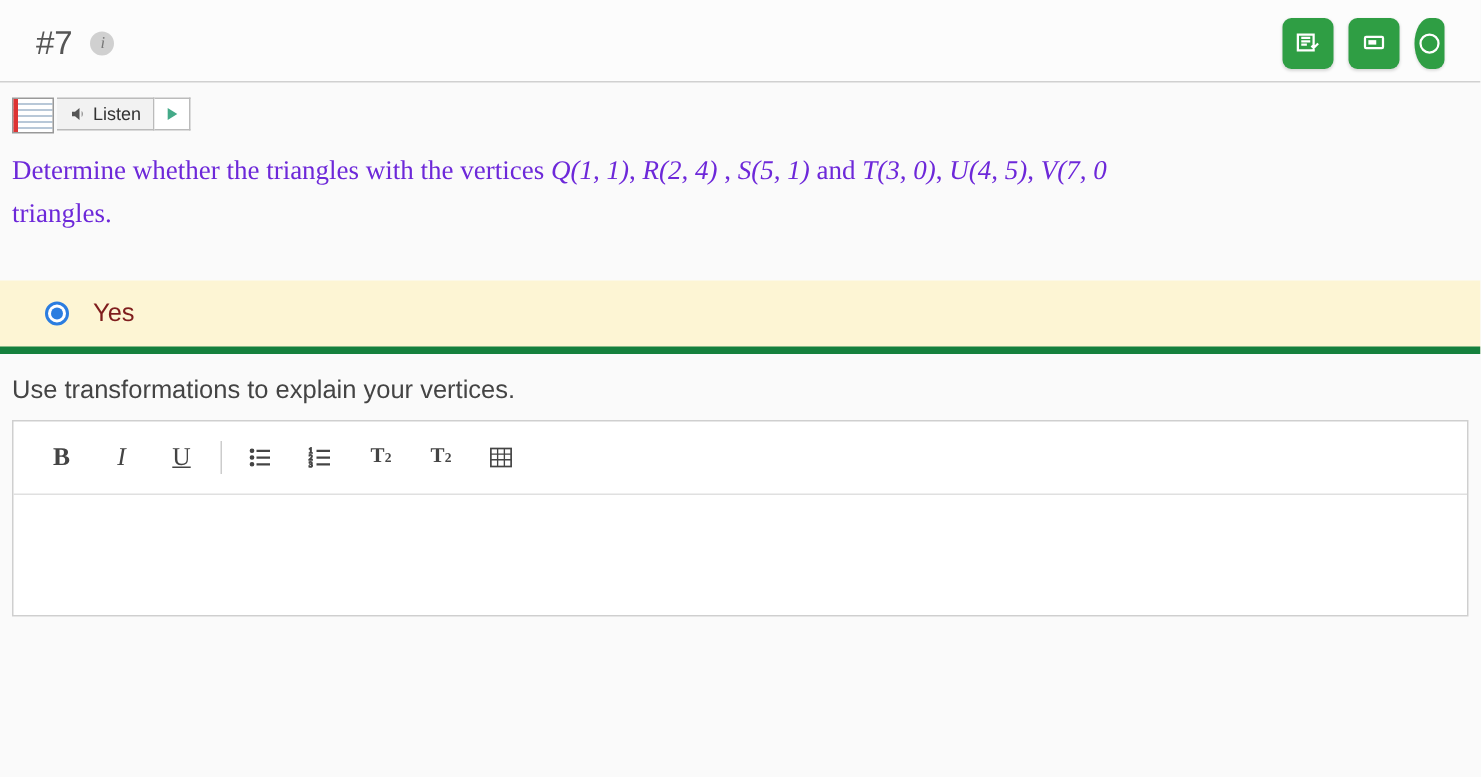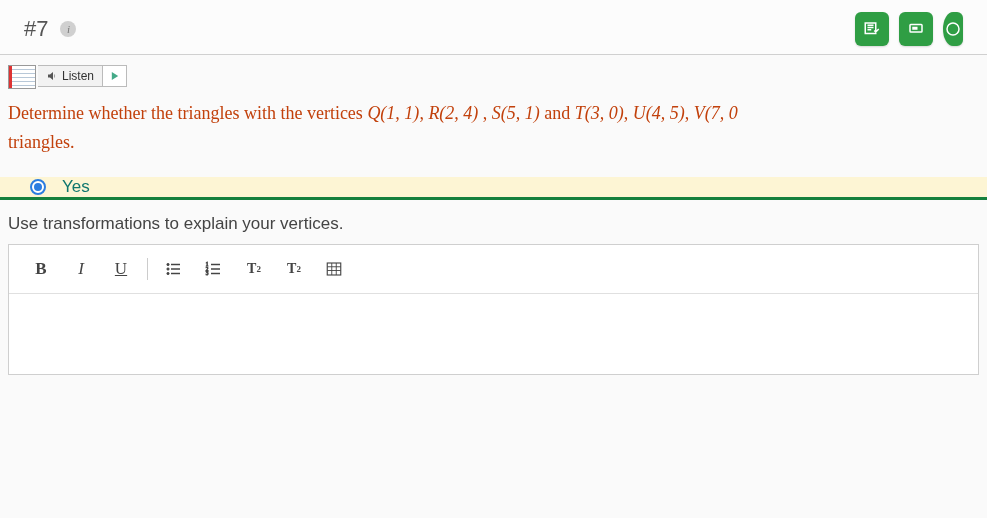--- a/index.html
+++ b/index.html
@@ -107,35 +107,35 @@
       border-left: none;
       background: #fff;
       display: flex;
       align-items: center;
       justify-content: center;
       cursor: pointer;
     }
     .play-btn svg { width: 8px; height: 10px; }
     .question-text {
       font-size: 18px;
-      color: #c2410c;
+      color: #6d28d9;
       line-height: 1.6;
-      padding: 4px 8px 20px 8px;
+      padding: 4px 8px 30px 8px;
       font-family: Georgia, serif;
     }
     .math-var { font-style: italic; font-family: 'Times New Roman', serif; }
     .options { }
     .option-row {
       display: flex;
       align-items: center;
       gap: 16px;
-      padding: 0 30px;
+      padding: 12px 30px;
       font-size: 17px;
-      color: #0f766e;
-      border-bottom: 3px solid #15803d;
+      color: #7f1d1d;
+      border-bottom: 5px solid #15803d;
     }
     .option-row.selected { background: #fdf5d4; }
     .option-radio {
       width: 16px;
       height: 16px;
       border-radius: 50%;
       border: 2px solid #888;
       display: inline-flex;
       align-items: center;
       justify-content: center;

